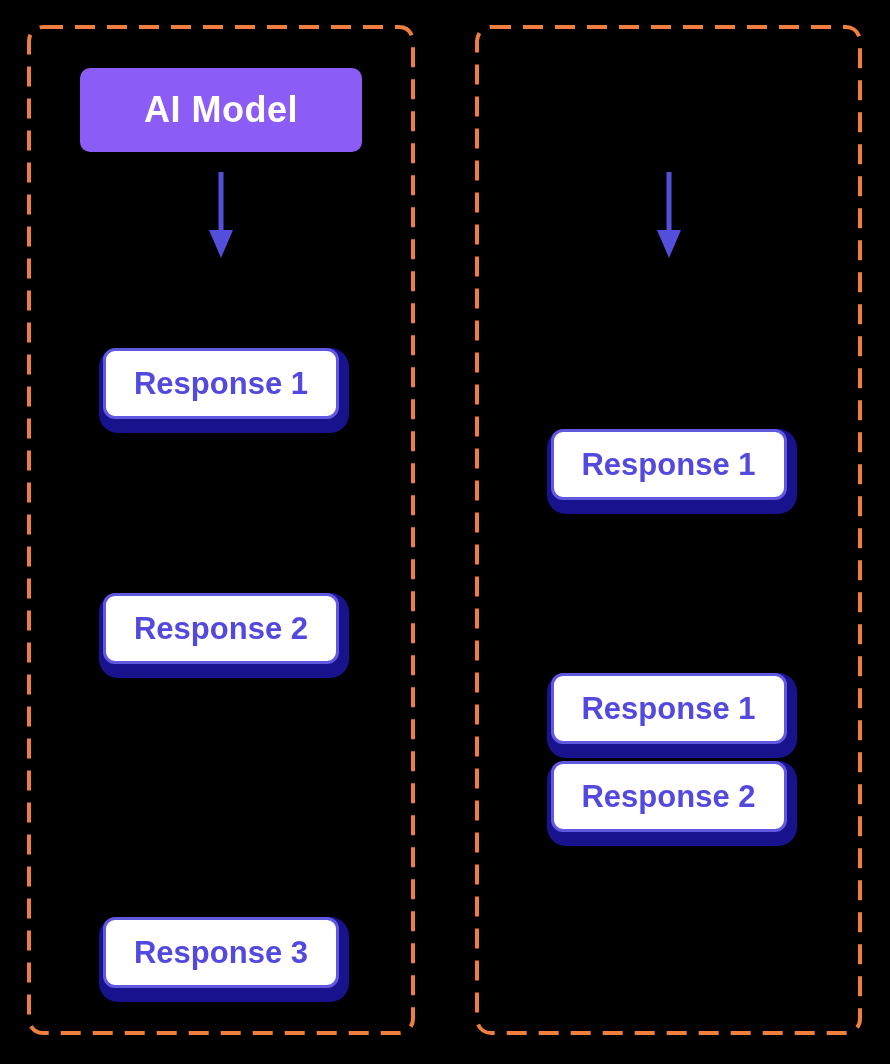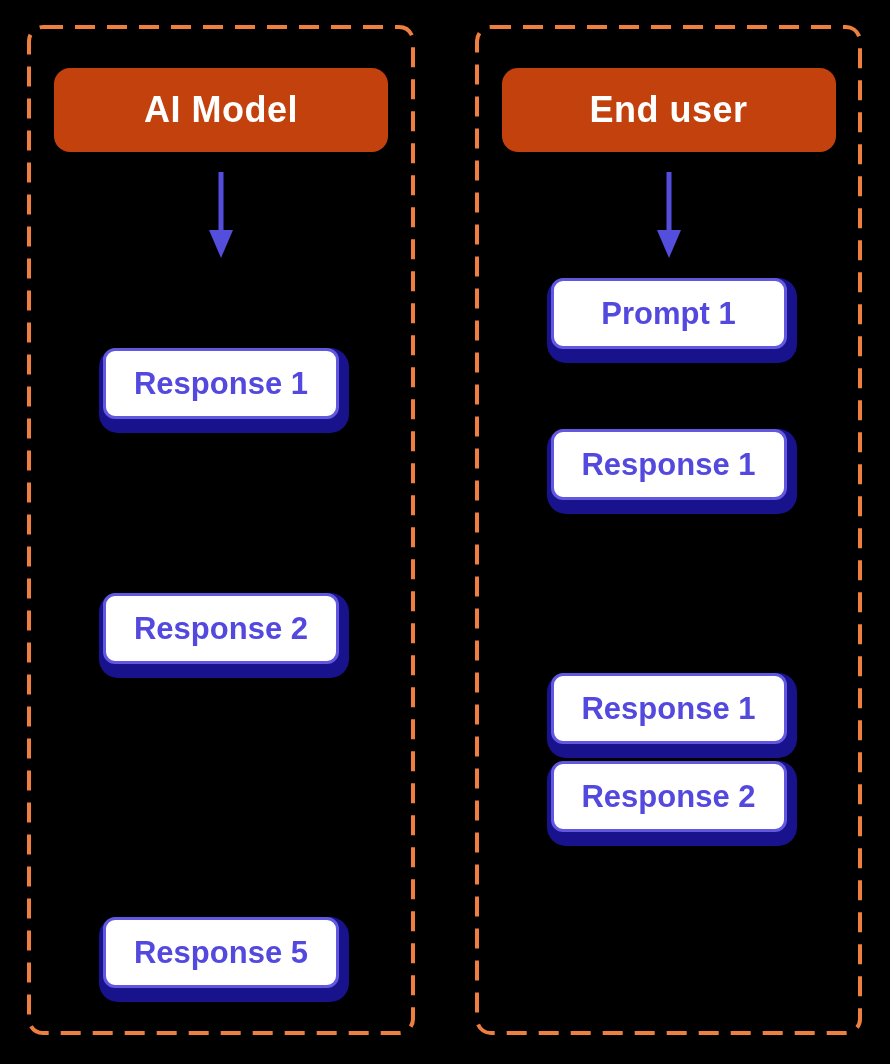--- a/index.html
+++ b/index.html
@@ -24,24 +24,24 @@
   .panel.right { left: 475px; width: 387px; }
   .panel > svg.dashed {
     position: absolute;
     top: 0; left: 0;
   }
   .header {
     position: absolute;
     top: 43px;
     left: 50%;
     transform: translateX(-50%);
-    width: 334px;
+    width: 282px;
     height: 84px;
-    background: #c2410c;
-    border-radius: 16px;
+    background: #8b5cf6;
+    border-radius: 10px;
     color: #FFFFFF;
     font-size: 36px;
     font-weight: bold;
     letter-spacing: 0.5px;
     display: flex;
     align-items: center;
     justify-content: center;
   }
   .arrow {
     position: absolute;
@@ -78,31 +78,29 @@
     <svg class="dashed" width="388" height="1010" viewBox="0 0 388 1010">
       <rect x="2" y="2" width="384" height="1006" rx="14" fill="none" stroke="#EE7F3F" stroke-width="4" stroke-dasharray="20 12"></rect>
     </svg>
     <div class="header">AI Model</div>
     <svg class="arrow" width="30" height="88" viewBox="0 0 30 88">
       <line x1="15" y1="0" x2="15" y2="60" stroke="#544EDD" stroke-width="5"></line>
       <polygon points="3,58 27,58 15,86" fill="#544EDD"></polygon>
     </svg>
     <div class="card" style="top:323px">Response 1</div>
     <div class="card" style="top:568px">Response 2</div>
-    <div class="card" style="top:892px">Response 5</div>
+    <div class="card" style="top:892px">Response 3</div>
   </div>
 
   <div class="panel right">
     <svg class="dashed" width="387" height="1010" viewBox="0 0 387 1010">
       <rect x="2" y="2" width="383" height="1006" rx="14" fill="none" stroke="#EE7F3F" stroke-width="4" stroke-dasharray="20 12"></rect>
     </svg>
-    <div class="header">End user</div>
     <svg class="arrow" width="30" height="88" viewBox="0 0 30 88">
       <line x1="15" y1="0" x2="15" y2="60" stroke="#544EDD" stroke-width="5"></line>
       <polygon points="3,58 27,58 15,86" fill="#544EDD"></polygon>
     </svg>
-    <div class="card" style="top:253px">Prompt 1</div>
     <div class="card" style="top:404px">Response 1</div>
     <div class="card" style="top:648px">Response 1</div>
     <div class="card" style="top:736px">Response 2</div>
   </div>
 
 </div>
 
 </body></html>

